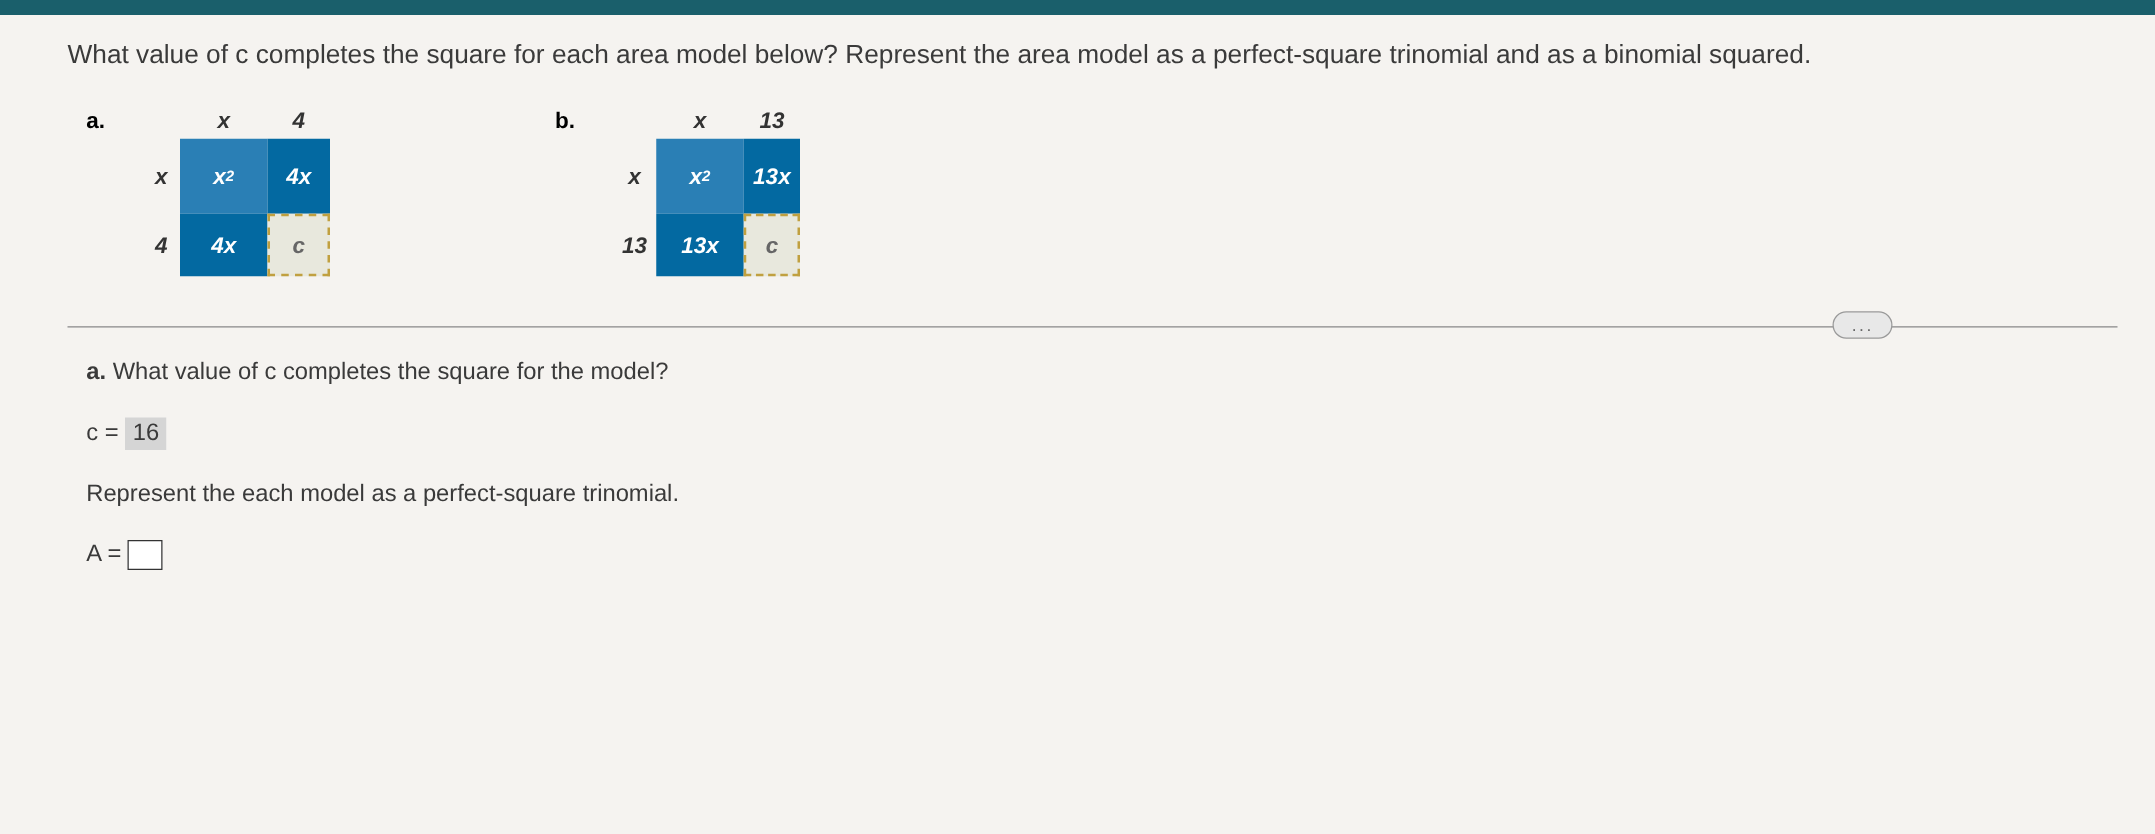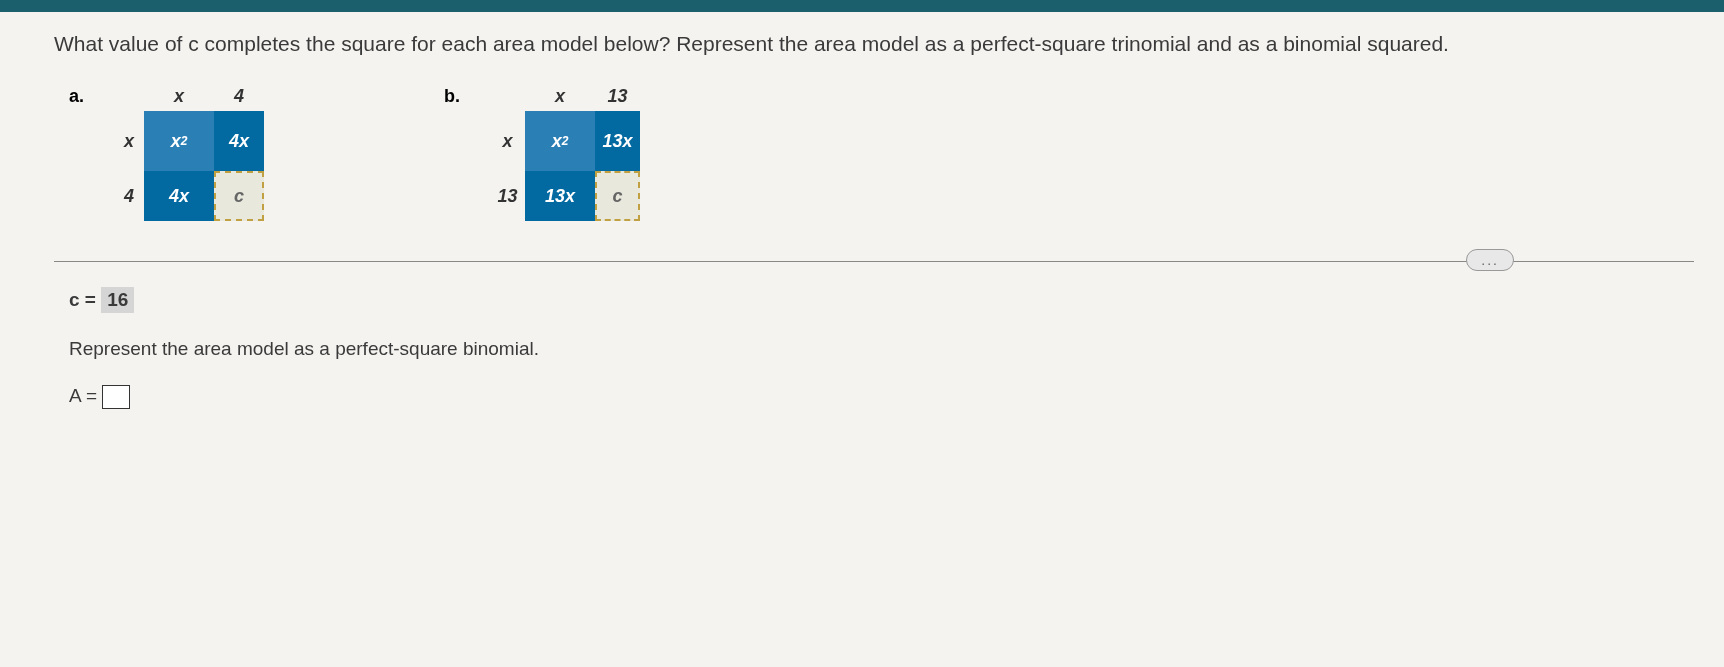--- a/index.html
+++ b/index.html
@@ -115,21 +115,20 @@
       color: #3a3a3a;
       margin-bottom: 25px;
     }
     .sub-question .bold {
       font-weight: bold;
     }
     .answer-line {
       font-size: 19px;
       color: #3a3a3a;
       margin-bottom: 25px;
-      font-weight: bold;
     }
     .answer-value {
       background: #d5d5d5;
       padding: 2px 6px;
       display: inline-block;
     }
     .prompt-text {
       font-size: 19px;
       color: #3a3a3a;
       margin-bottom: 25px;
@@ -199,21 +198,25 @@
     </div>
 
   </div>
 
   <div class="divider-row">
     <hr class="hr-line">
     <button class="more-btn">...</button>
   </div>
 
   <div class="answer-section">
+    <div class="sub-question">
+      <span class="bold">a.</span>
+      <span>What value of c completes the square for the model?</span>
+    </div>
     <div class="answer-line">
       <span>c = </span><span class="answer-value">16</span>
     </div>
-    <div class="prompt-text">Represent the area model as a perfect-square binomial.</div>
+    <div class="prompt-text">Represent the each model as a perfect-square trinomial.</div>
     <div class="formula-line">
       <span>A = </span><span class="input-box"></span>
     </div>
   </div>
 </div>
 
 </body></html>

